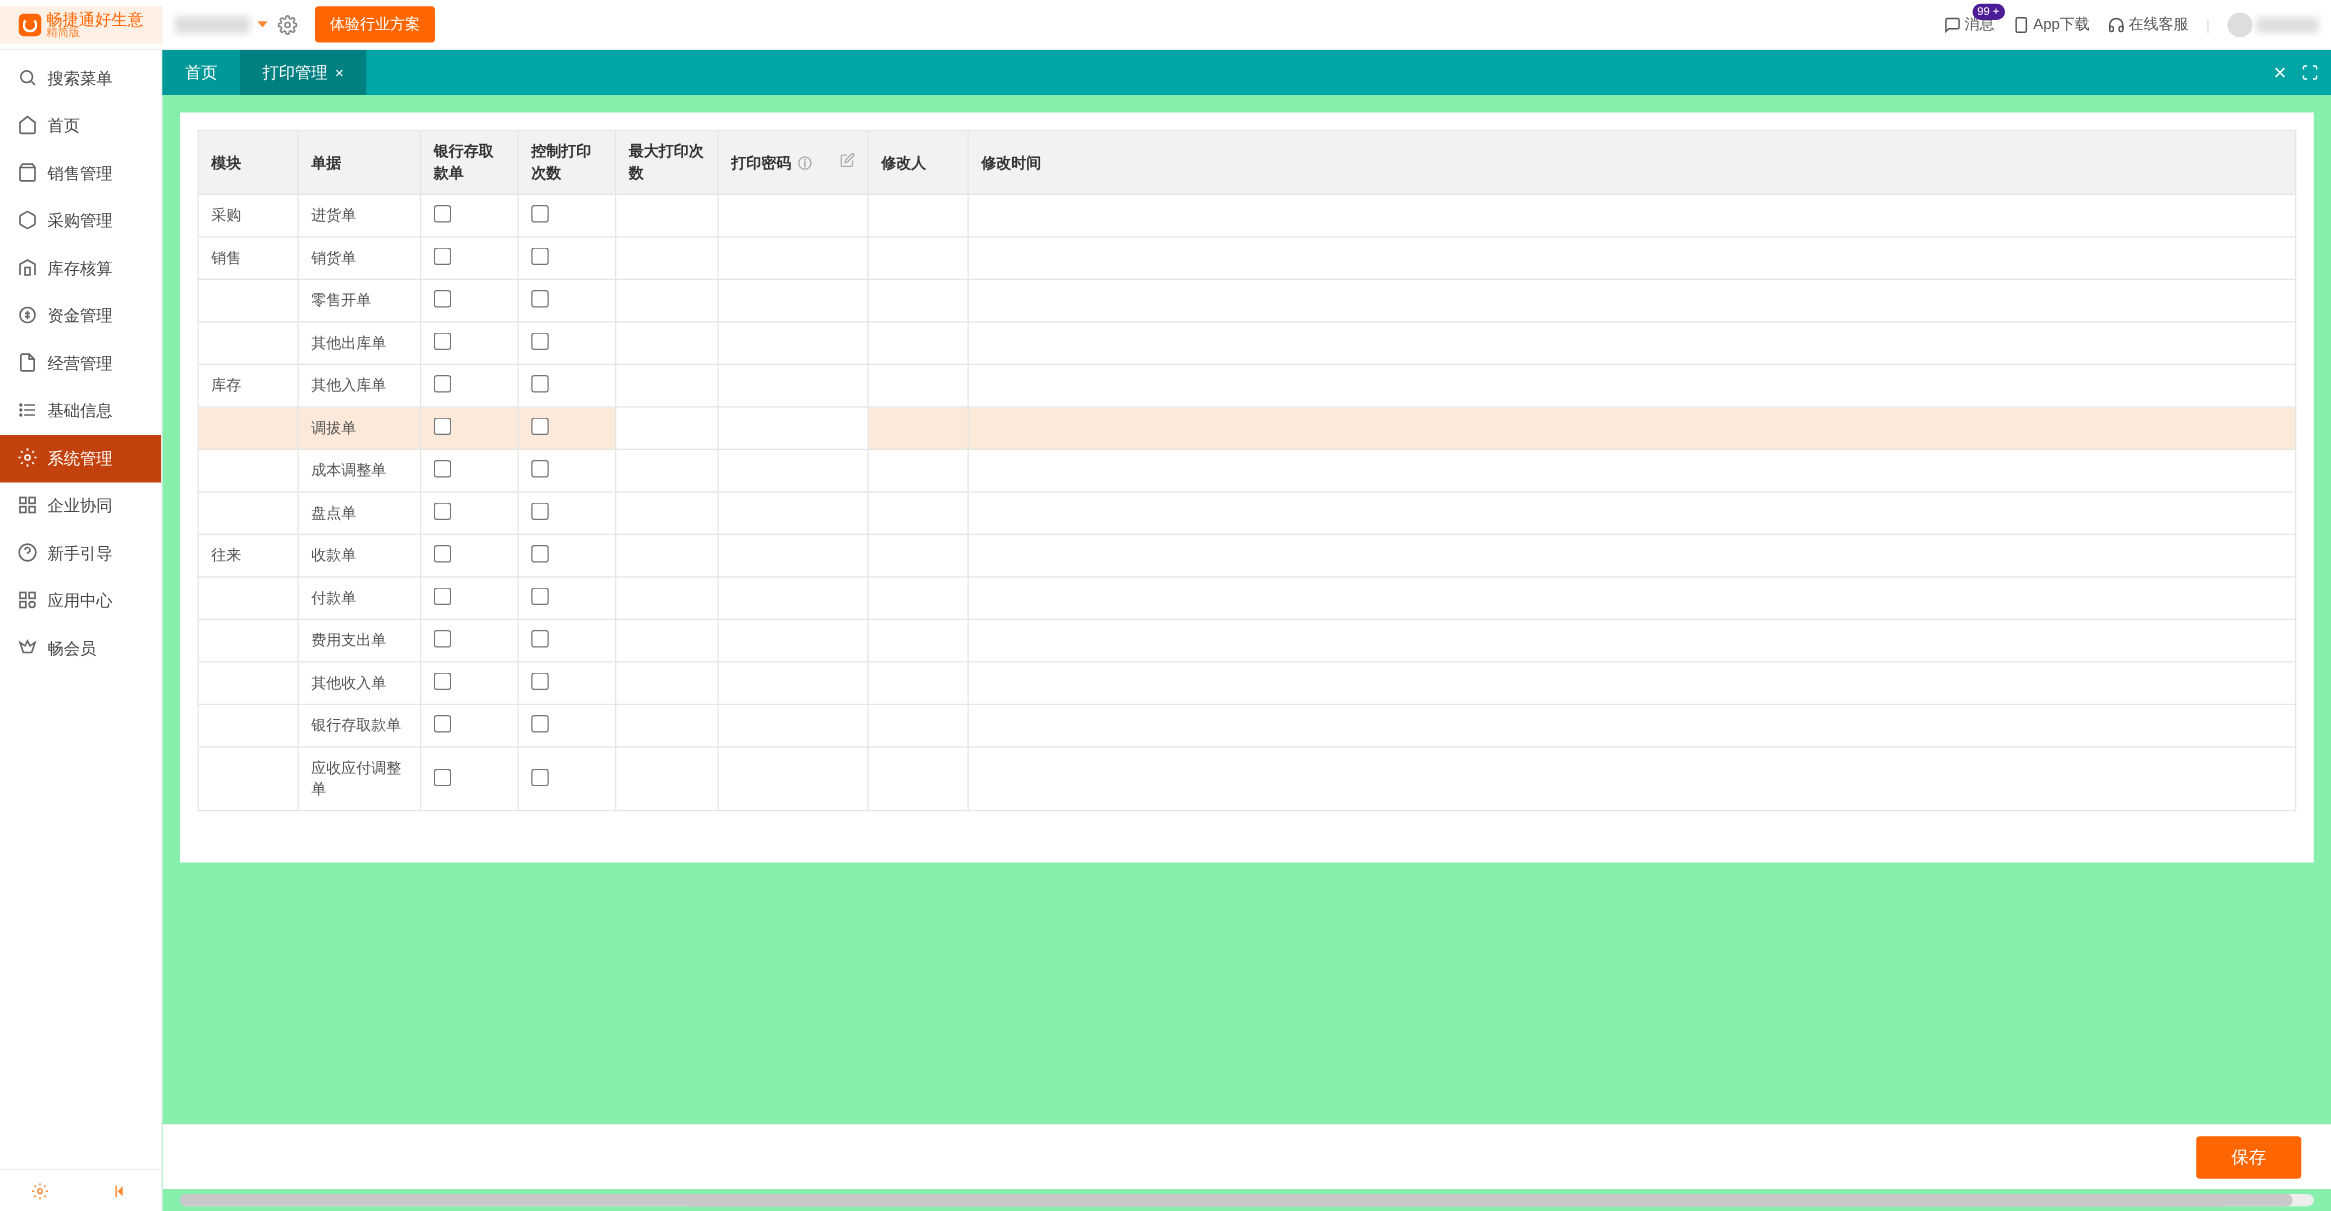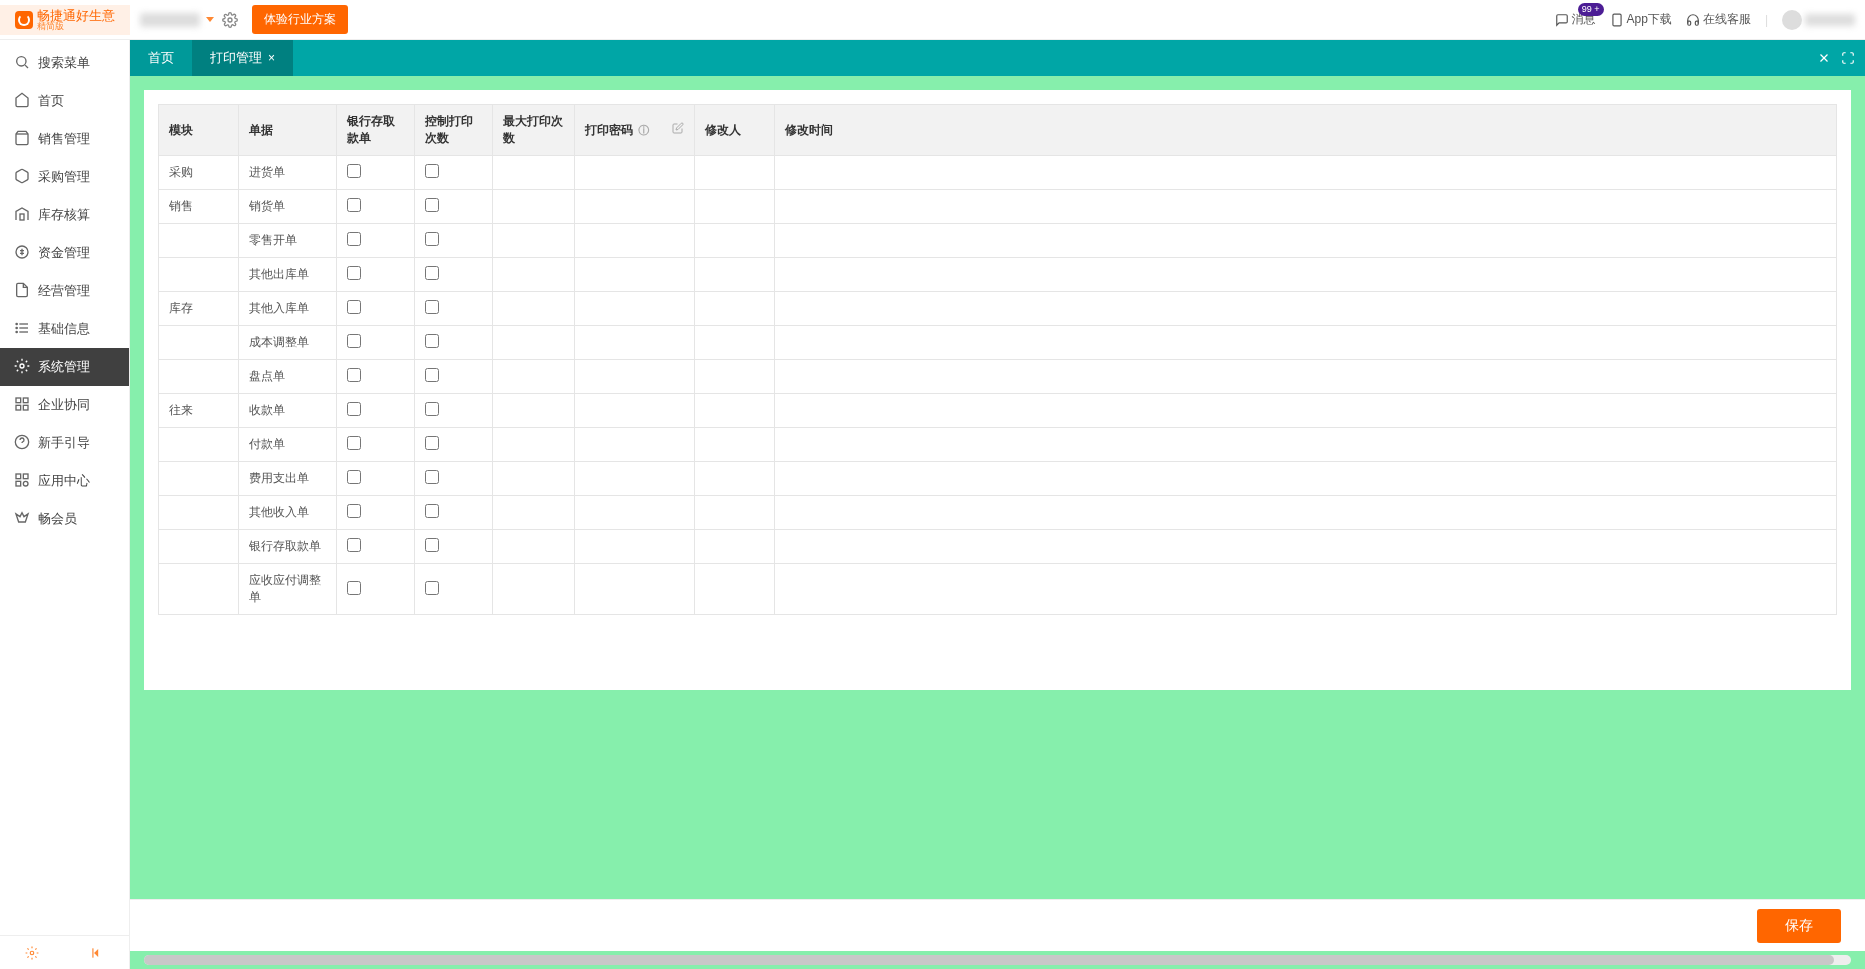--- a/index.html
+++ b/index.html
@@ -21,21 +21,21 @@
 .header-right .item { display:flex; align-items:center; gap:3px; cursor:pointer; font-size:12px; }
 .badge-wrap { position:relative; }
 .badge { position:absolute; top:-8px; right:-8px; background:#4c1d95; color:#fff; font-size:9px; padding:1px 4px; border-radius:8px; line-height:1.2; }
 .avatar { width:20px; height:20px; background:#ddd; border-radius:50%; }
 .uname { filter:blur(3px); background:#ddd; width:50px; height:12px; border-radius:2px; }
 
 
 .sidebar { position:fixed; top:40px; bottom:0; left:0; width:130px; background:#fff; border-right:1px solid #eee; display:flex; flex-direction:column; }
 .side-list { flex:1; overflow:auto; padding-top:4px; }
 .side-item { display:flex; align-items:flex-start; gap:8px; padding:10px 14px; cursor:pointer; color:#444; font-size:13px; }
-.side-item.active { background:#404040; color:#fff; }
+.side-item.active { background:#c2410c; color:#fff; }
 .side-item .sicon { width:16px; height:16px; flex-shrink:0; }
 .side-footer { height:34px; border-top:1px solid #eee; display:flex; }
 .side-footer .fbtn { flex:1; display:flex; align-items:center; justify-content:center; color:#ff8833; cursor:pointer; }
 
 
 .main { position:fixed; top:40px; left:130px; right:0; bottom:0; display:flex; flex-direction:column; }
 .tabs-bar { height:36px; background:#00A6A6; display:flex; align-items:stretch; color:#fff; }
 .tab { padding:0 18px; display:flex; align-items:center; gap:6px; cursor:pointer; font-size:13px; }
 .tab.home-tab { background:#009999; }
 .tab.active { background:#008080; }
@@ -366,20 +366,30 @@
             <tr>
               <td>库存</td>
               <td>其他入库单</td>
               <td><input type="checkbox" class="chk" style=""></td>
               <td><input type="checkbox" class="chk" style=""></td>
               <td></td>
               <td></td>
               <td></td>
               <td></td>
             </tr>
+            <tr class="highlight">
+              <td></td>
+              <td>调拔单</td>
+              <td><input type="checkbox" class="chk" style=""></td>
+              <td><input type="checkbox" class="chk" style=""></td>
+              <td class="editable"></td>
+              <td class="editable"></td>
+              <td></td>
+              <td></td>
+            </tr>
             <tr>
               <td></td>
               <td>成本调整单</td>
               <td><input type="checkbox" class="chk" style=""></td>
               <td><input type="checkbox" class="chk" style=""></td>
               <td></td>
               <td></td>
               <td></td>
               <td></td>
             </tr>

